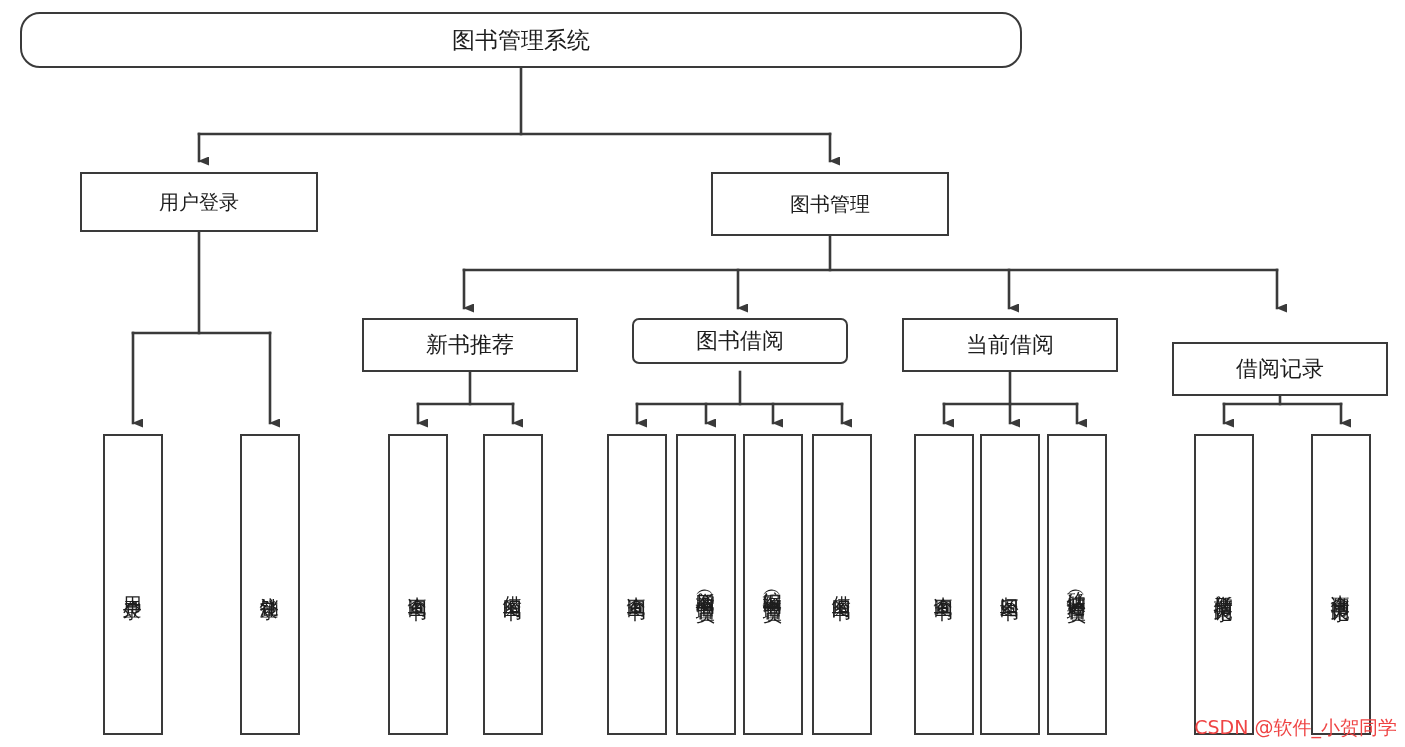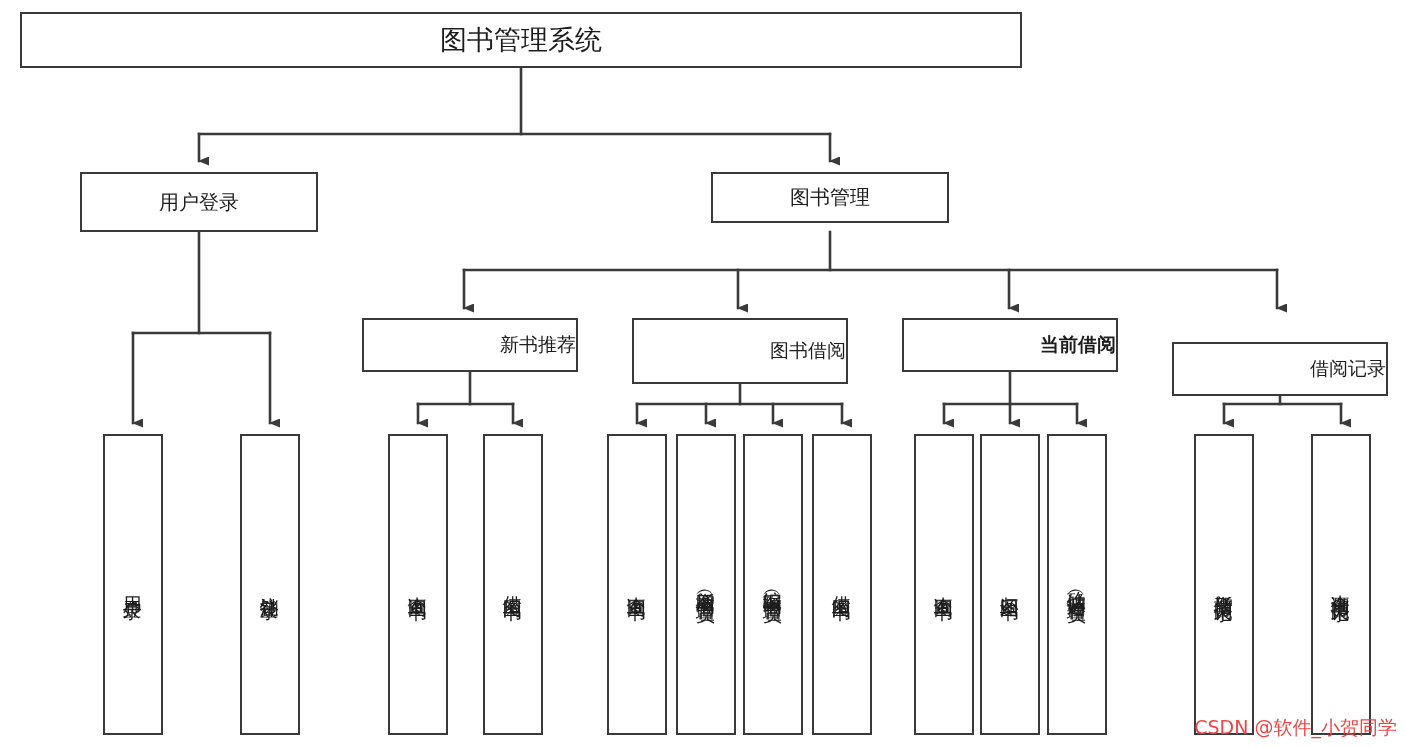--- a/index.html
+++ b/index.html
@@ -27,23 +27,23 @@
     box-sizing:border-box;
     background:#ffffff;
     border:2px solid #3a3a3a;
     display:flex;
     align-items:center;
     justify-content:center;
     text-align:center;
     color:#1d1d1d;
     z-index:2;
   }
-  .node.level0{ font-size:27px; }
+  .node.level0{ font-size:23px;border-radius:20px; }
   .node.level1{ font-size:20px; }
-  .node.level2{ font-size:19px;justify-content:flex-end; }
+  .node.level2{ font-size:22px; }
   .node.leaf{
     font-size:19px;
     padding:4px 0;
     line-height:1.08;
   }
   .node.leaf .vtext{
     writing-mode:vertical-rl;
     text-orientation:upright;
     letter-spacing:2px;
     white-space:nowrap;
@@ -116,33 +116,33 @@
   </svg>
 
   <div class="node level0" style="left:20px; top:12px; width:1002px; height:56px;">
     <span>图书管理系统</span>
   </div>
 
   <div class="node level1" style="left:80px; top:172px; width:238px; height:60px;">
     <span>用户登录</span>
   </div>
 
-  <div class="node level1" style="left:711px; top:172px; width:238px; height:51px;">
+  <div class="node level1" style="left:711px; top:172px; width:238px; height:64px;">
     <span>图书管理</span>
   </div>
 
   <div class="node level2" style="left:362px; top:318px; width:216px; height:54px;">
     <span>新书推荐</span>
   </div>
 
-  <div class="node level2" style="left:632px; top:318px; width:216px; height:66px;">
+  <div class="node level2" style="left:632px; top:318px; width:216px; height:46px;border-radius:7px;">
     <span>图书借阅</span>
   </div>
 
-  <div class="node level2" style="left:902px; top:318px; width:216px; height:54px;font-weight:bold;">
+  <div class="node level2" style="left:902px; top:318px; width:216px; height:54px;">
     <span>当前借阅</span>
   </div>
 
   <div class="node level2" style="left:1172px; top:318px; width:216px; height:54px;margin-top:24px;">
     <span>借阅记录</span>
   </div>
 
   <div class="node leaf" style="left:103px; top:434px; width:60px; height:301px;">
     <span class="vtext">用户登录</span>
   </div>

